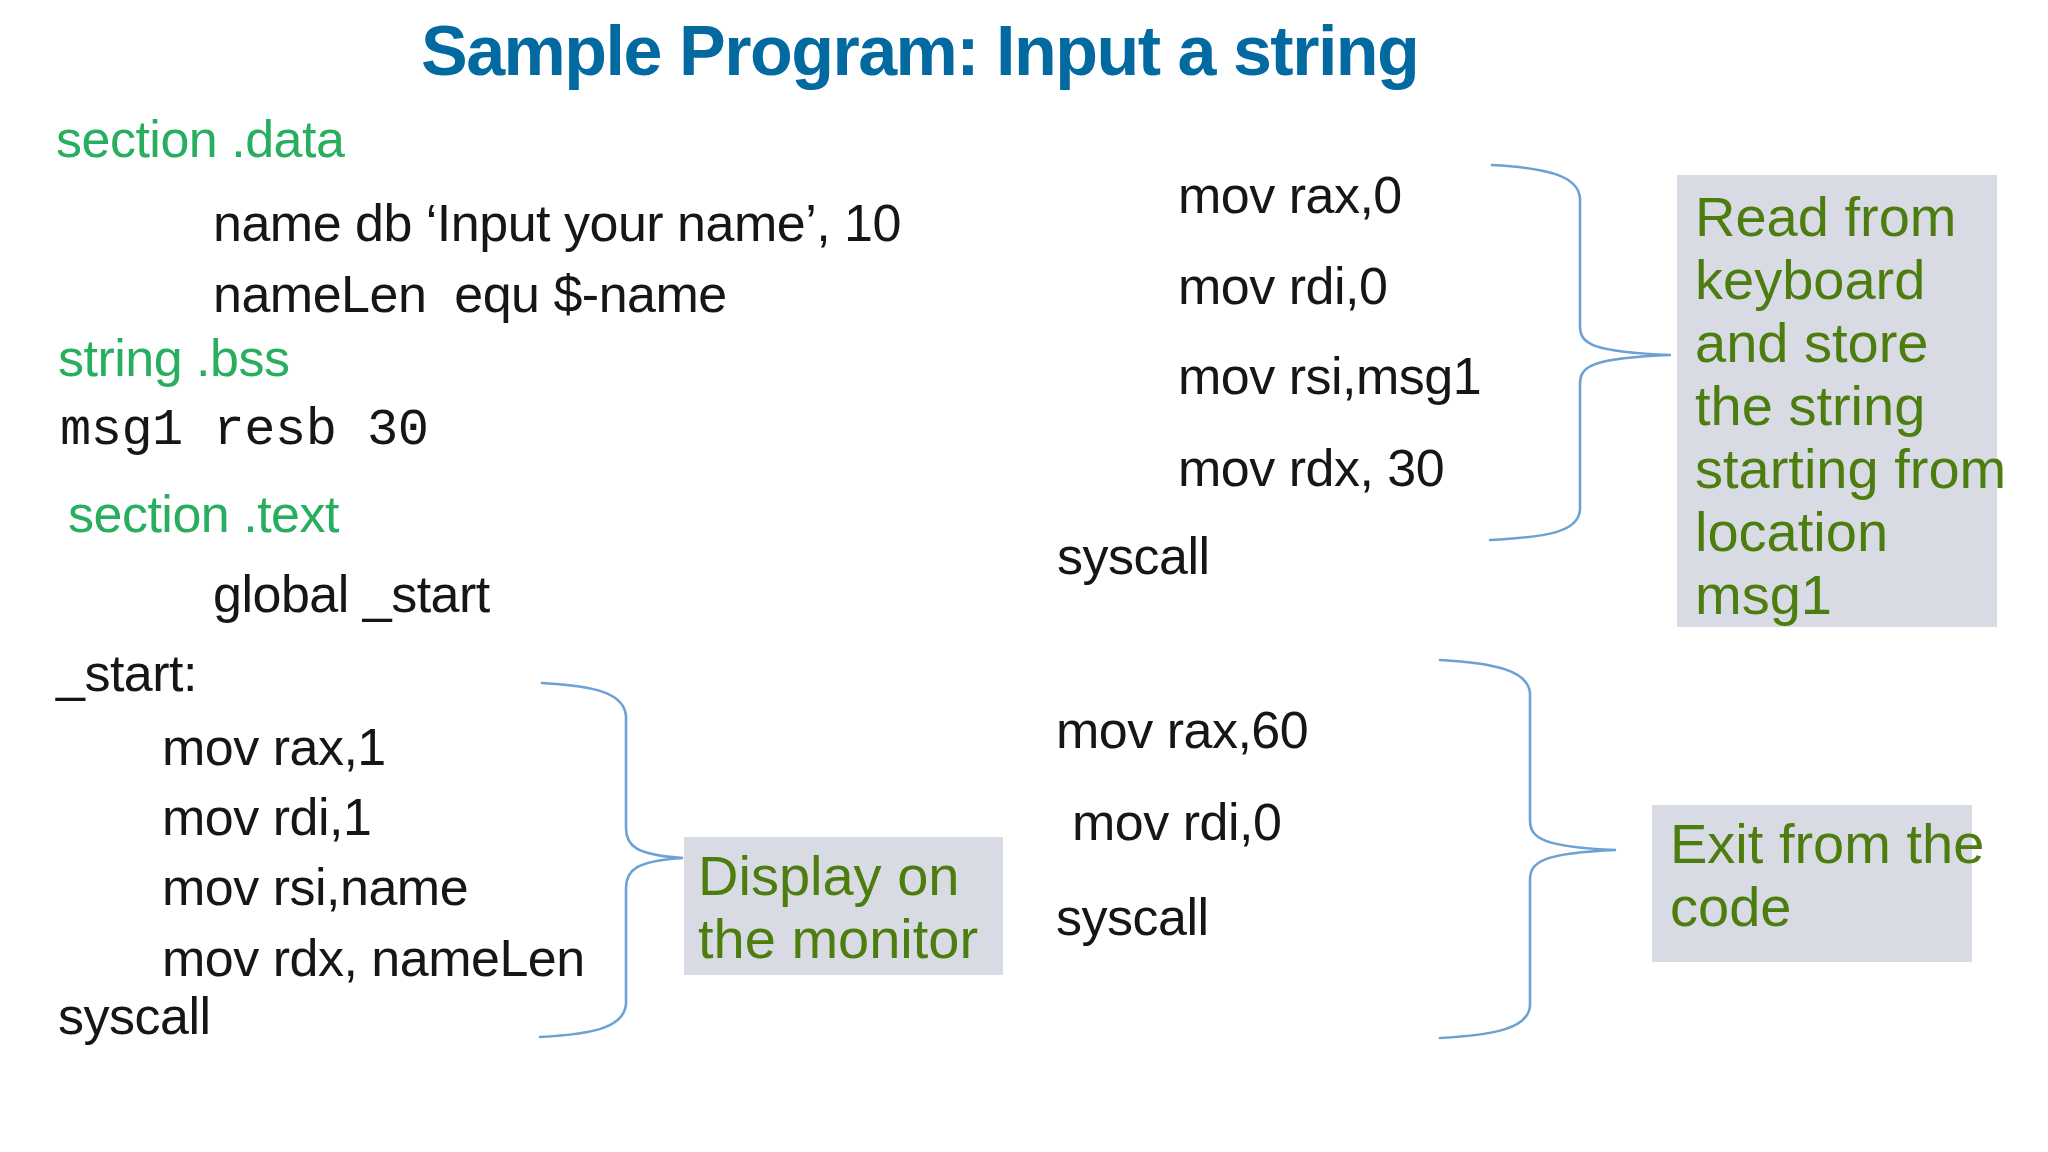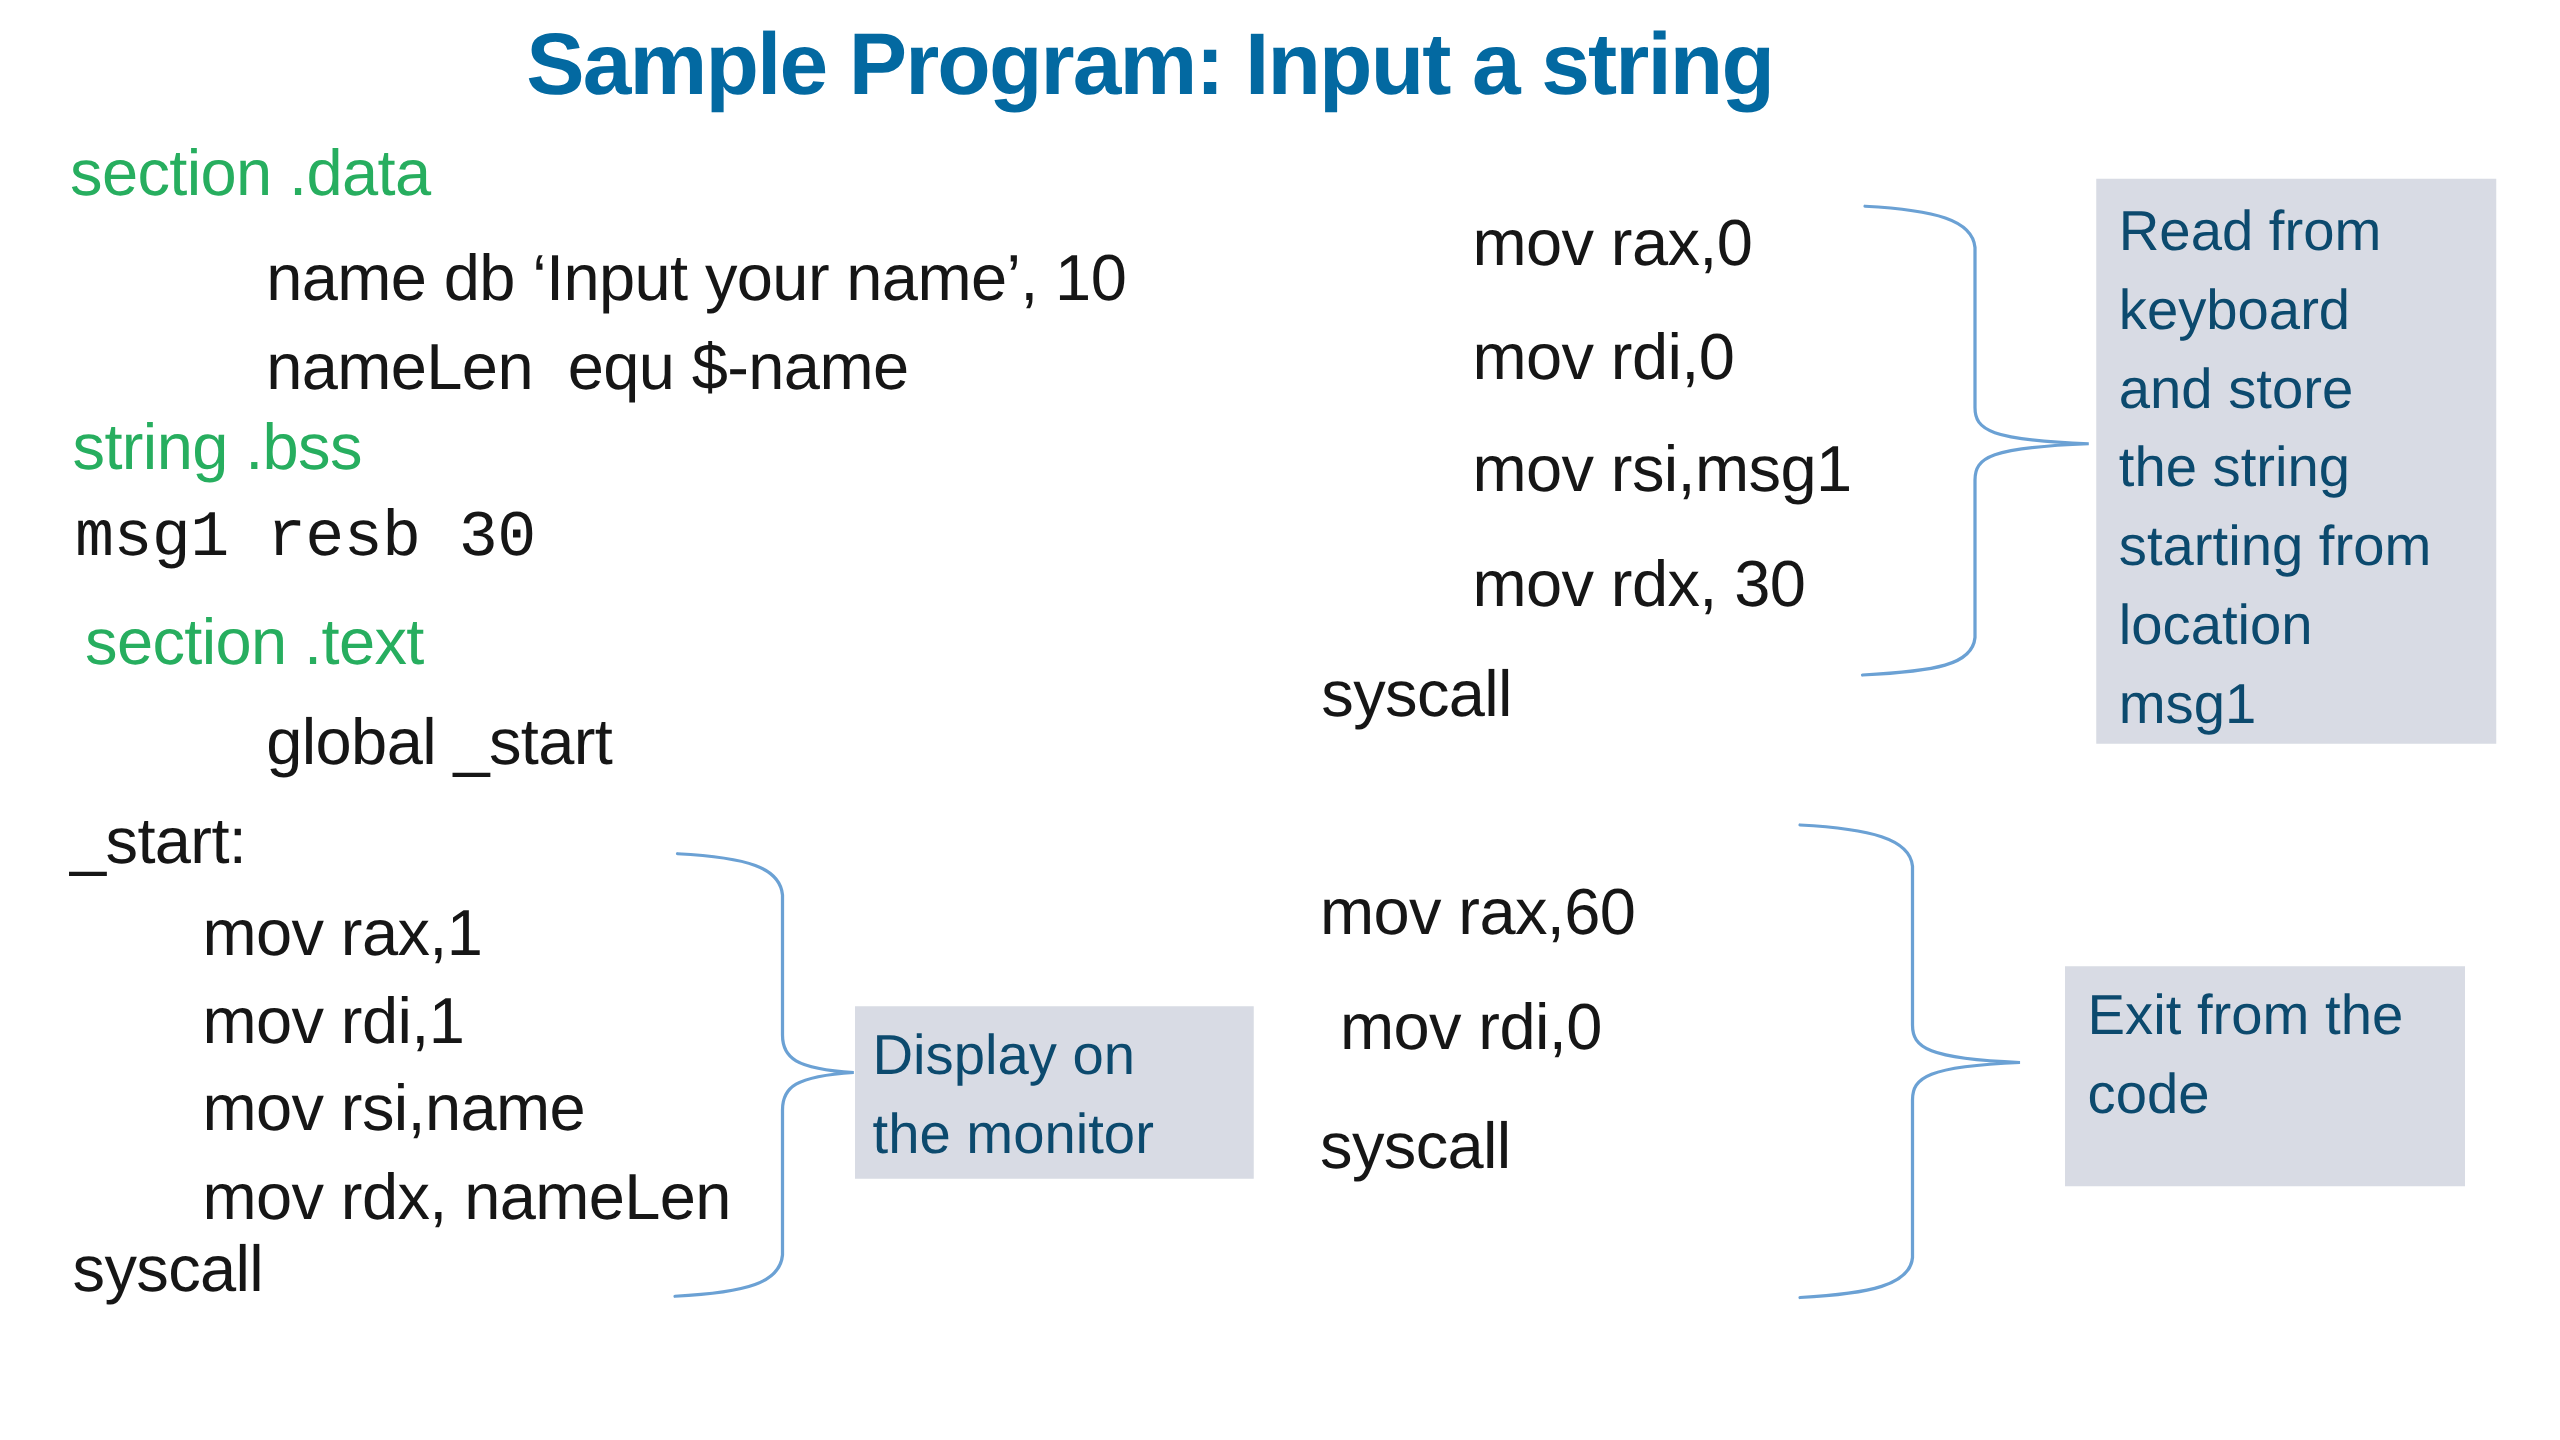--- a/index.html
+++ b/index.html
@@ -46,28 +46,29 @@
   .rc2 { left: 1178px; top: 350px; }
   .rc3 { left: 1178px; top: 442px; }
   .rc4 { left: 1057px; top: 530px; }
   .rc5 { left: 1056px; top: 704px; }
   .rc6 { left: 1072px; top: 796px; }
   .rc7 { left: 1056px; top: 891px; }
 
   .callout {
     position: absolute;
     background: var(--box-bg, #d8dbe4);
-    color: #0c4a6e;
-    font-size: 45px; line-height: 63px;
+    color: #4d7c0f;
+    font-size: 56px; line-height: 63px;
     box-sizing: border-box;
+    margin-top: 32px;
   }
   .callout div { white-space: pre; }
   .callout.read    { left: 1677px; top: 143px; width: 320px; height: 452px; padding: 10px 10px 0 18px; }
   .callout.display { left: 684px;  top: 805px; width: 319px; height: 138px; padding: 7px 10px 0 14px; }
-  .callout.exit    { left: 1652px; top: 773px; width: 320px; height: 176px; padding: 7px 10px 0 18px; }
+  .callout.exit    { left: 1652px; top: 773px; width: 320px; height: 157px; padding: 7px 10px 0 18px; }
 
   svg.braces { position: absolute; left: 0; top: 0; pointer-events: none; }
   .brace {
     fill: none;
     stroke: var(--blue, #6ba1d4);
     stroke-width: 2.6;
     stroke-linecap: round;
   }
 </style>
 </head>

